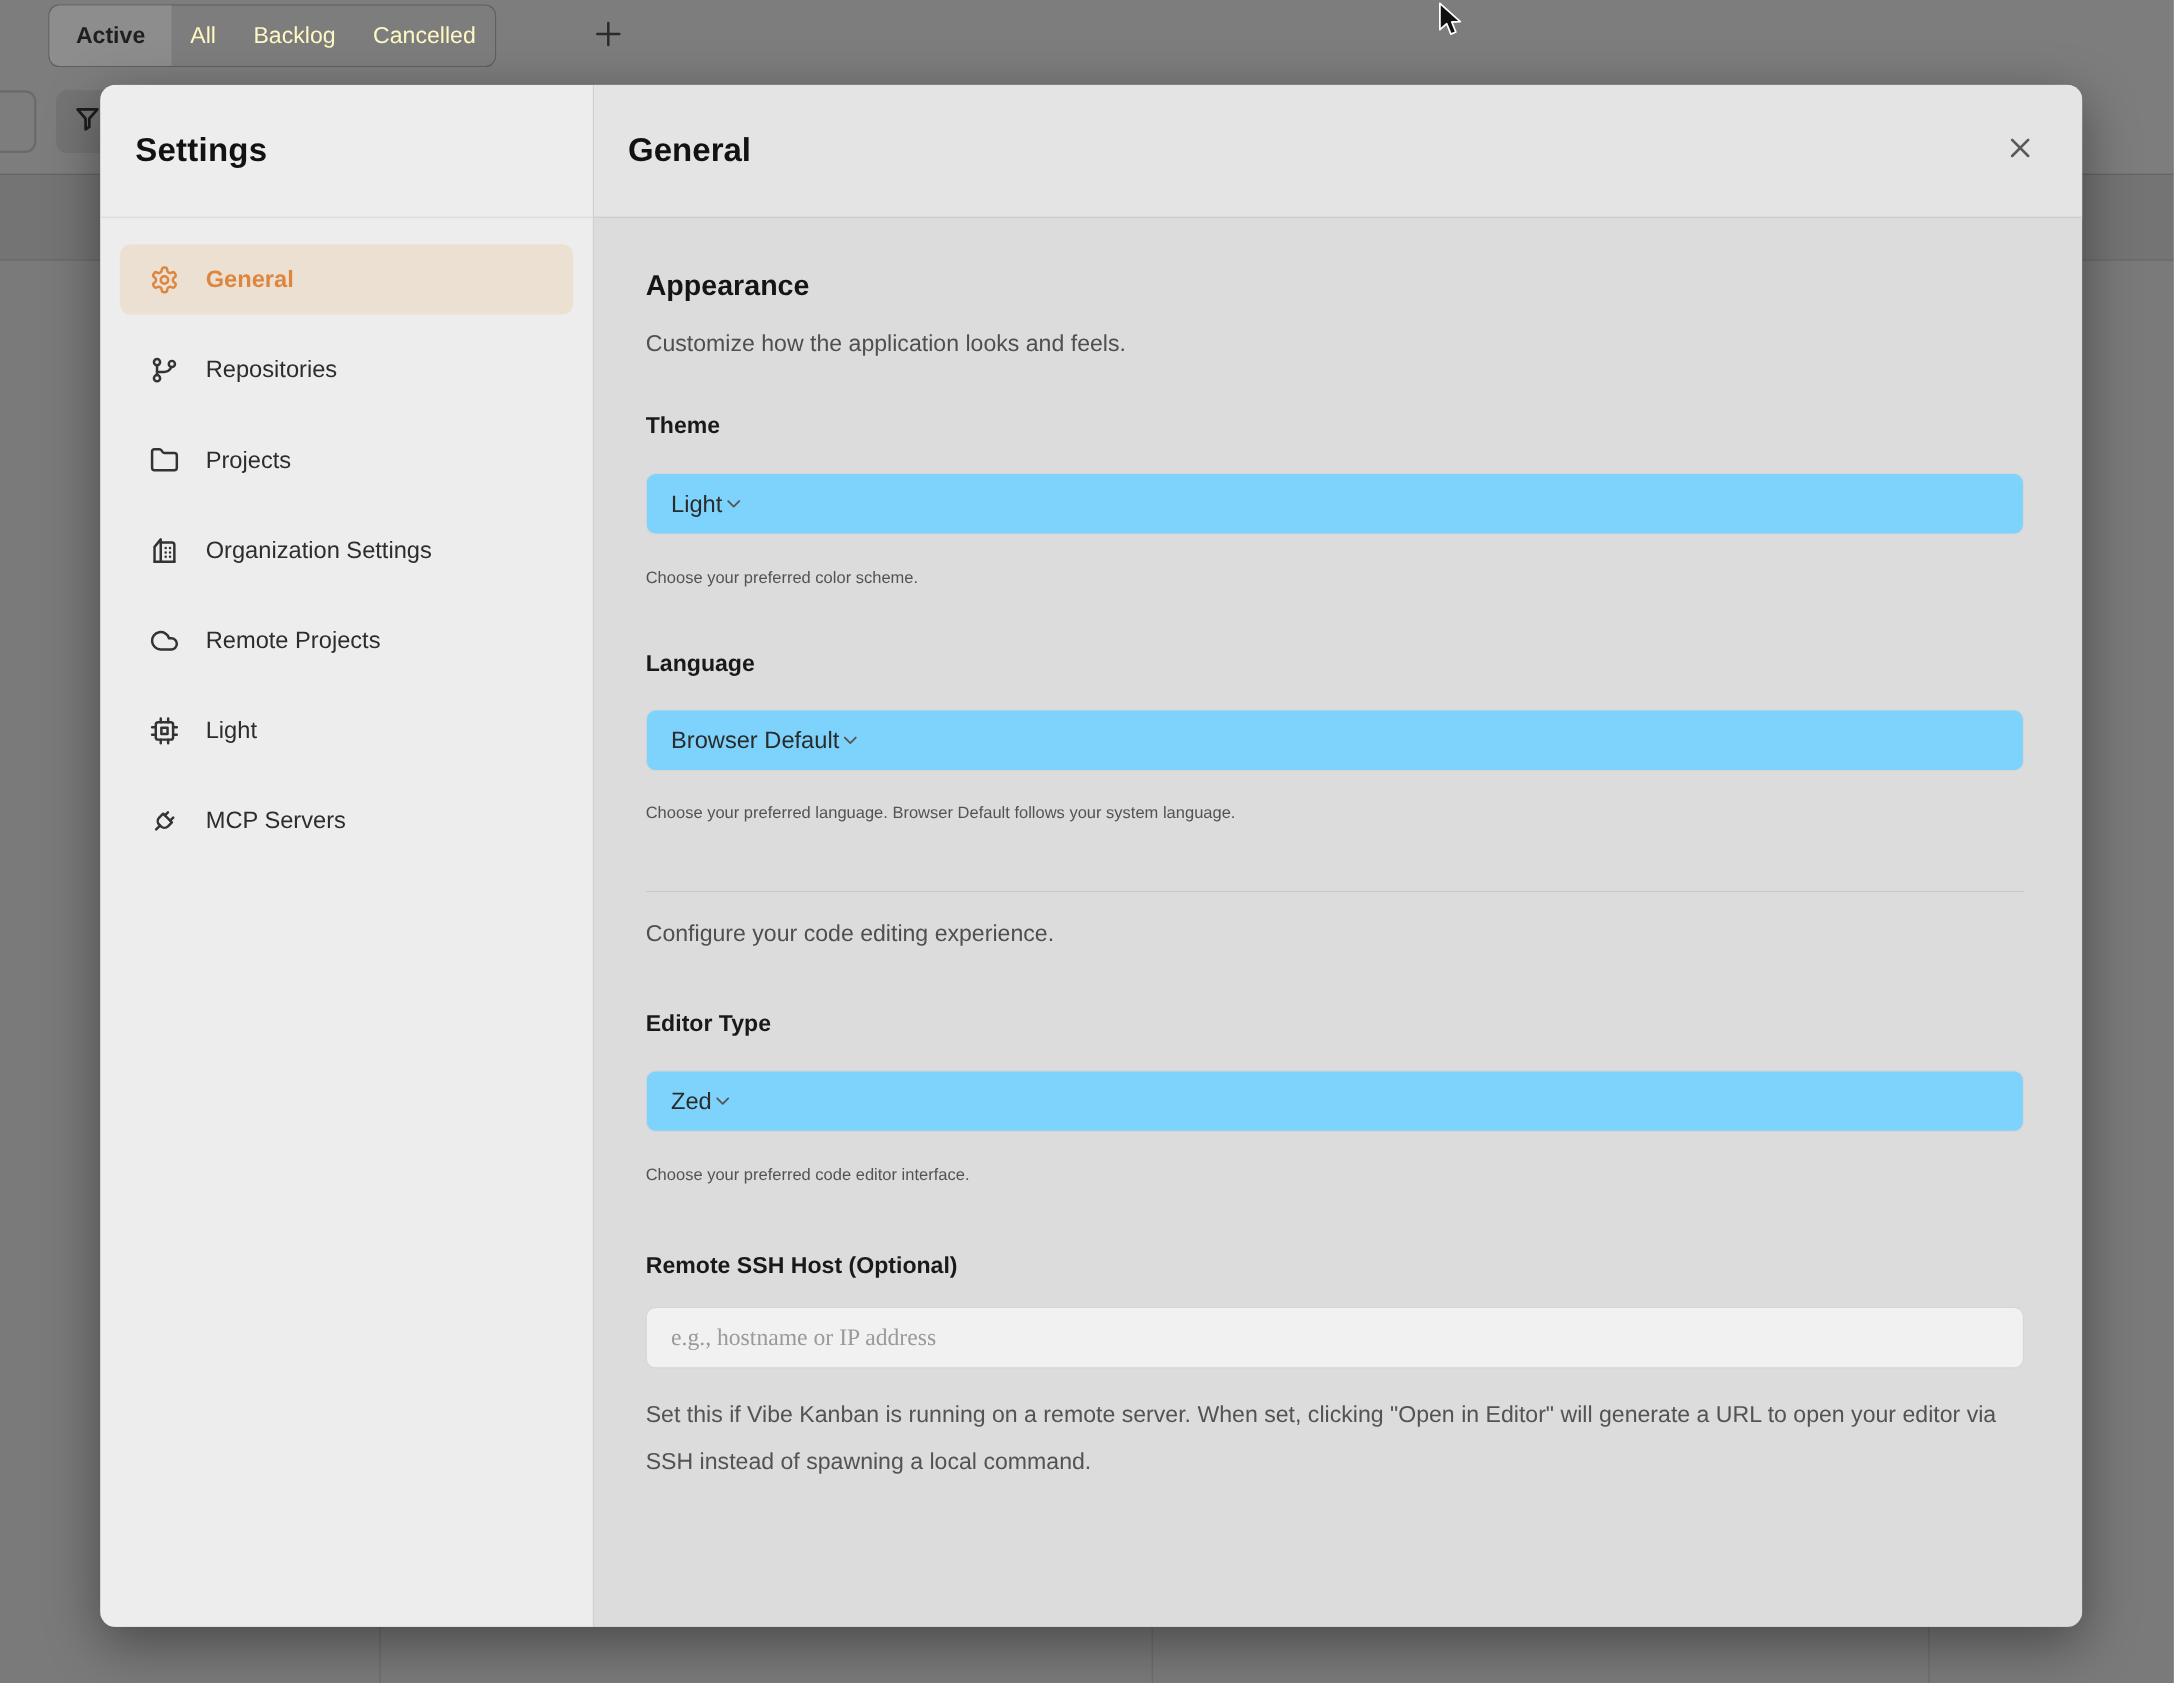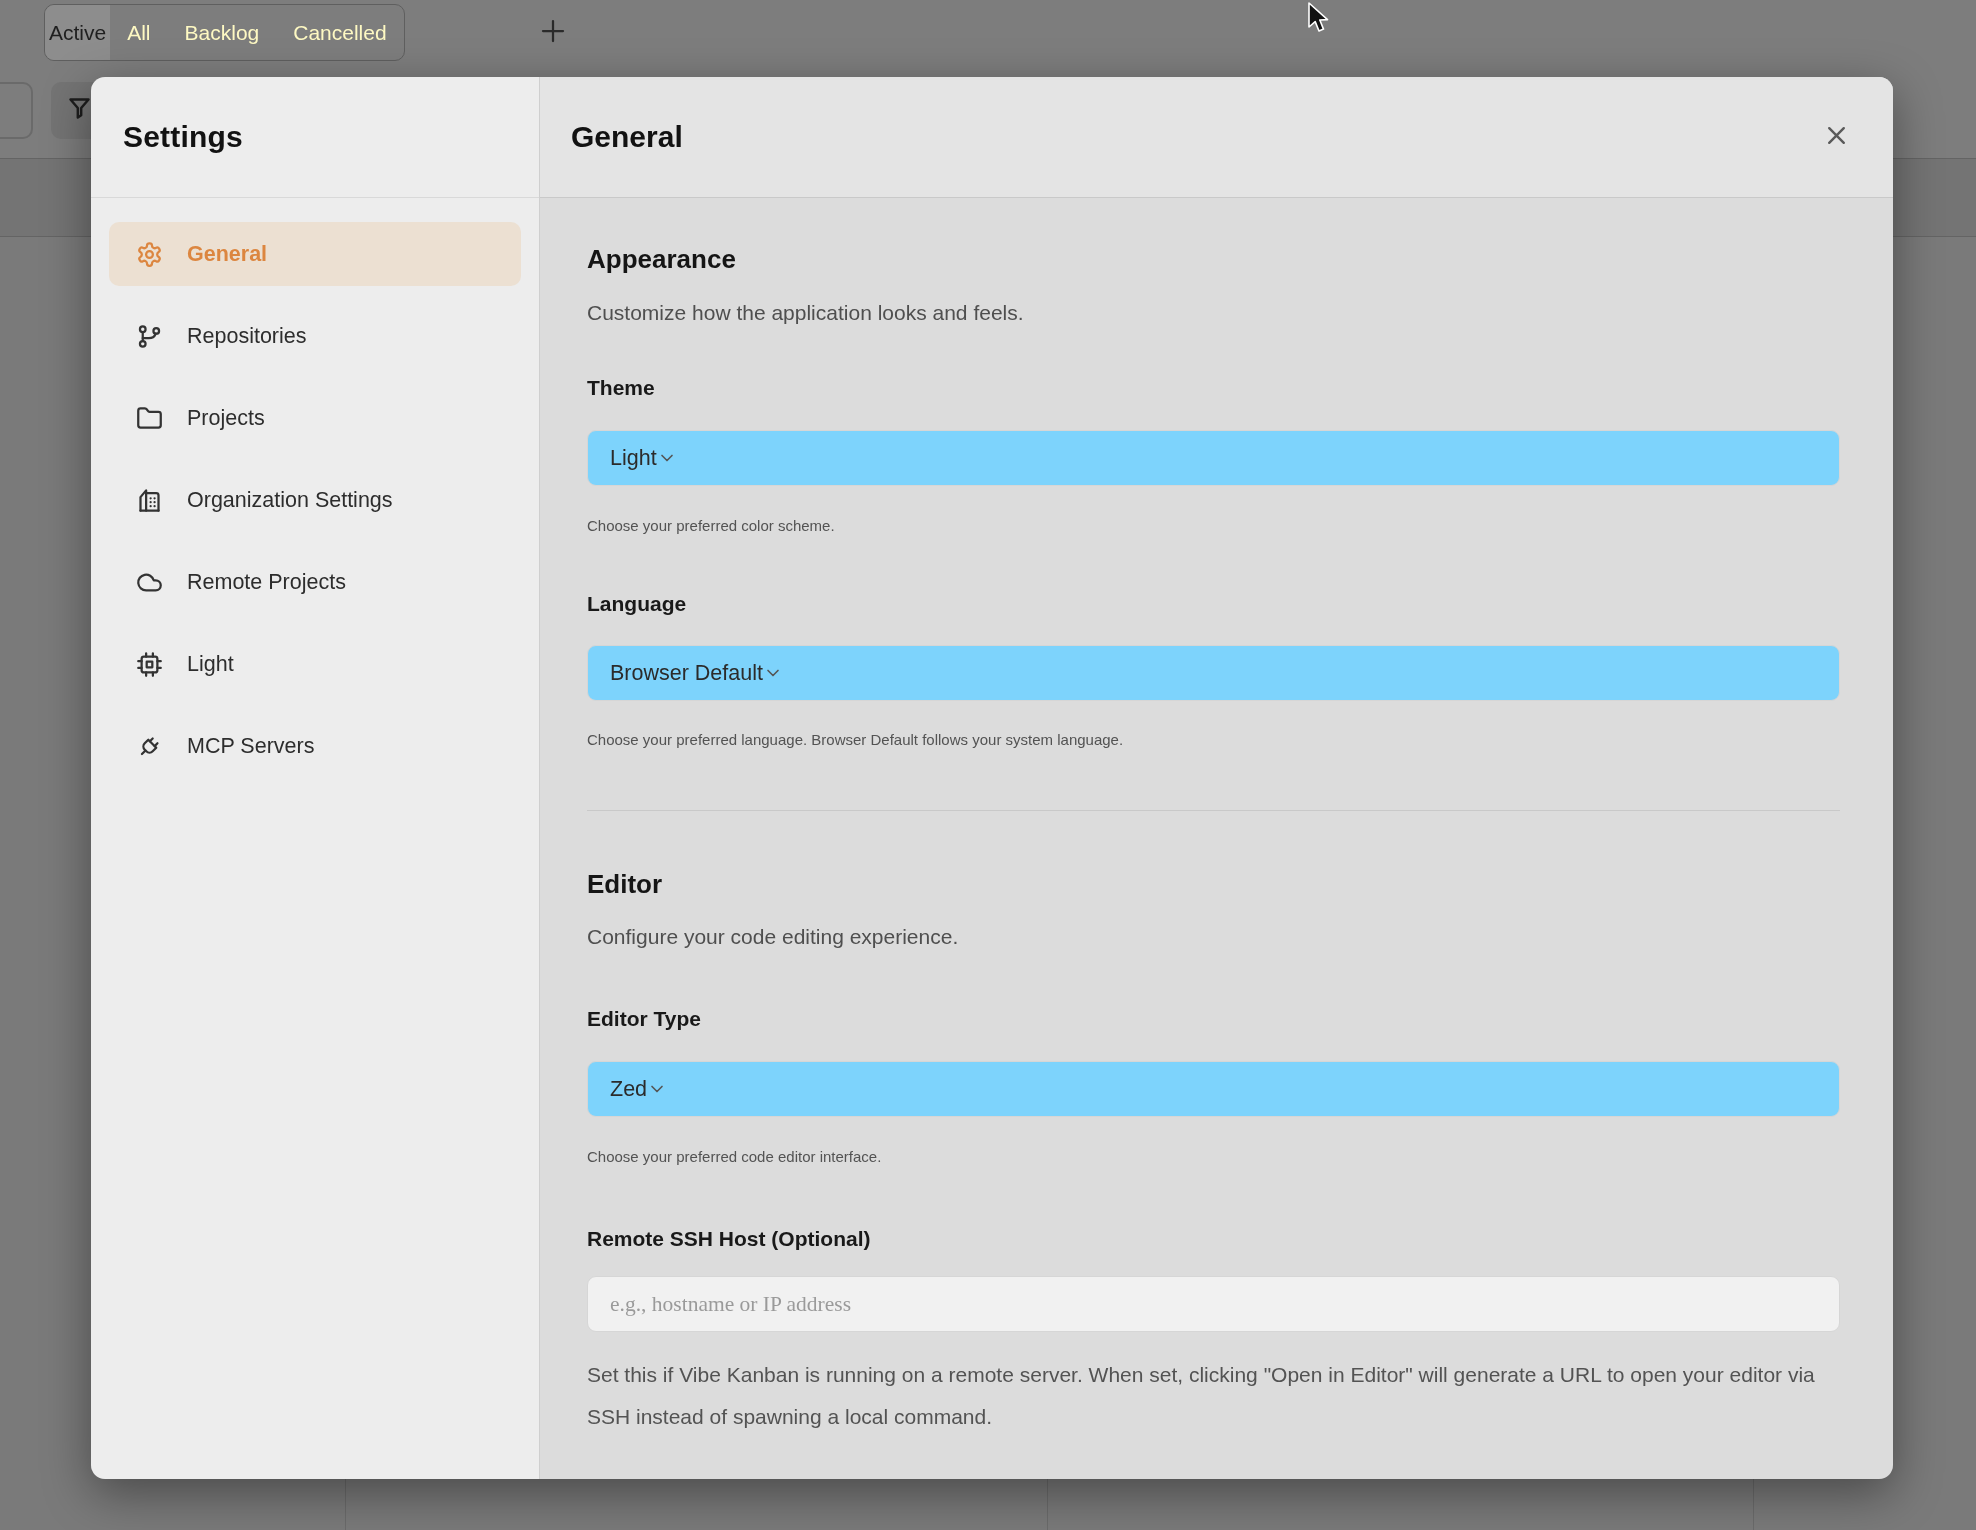--- a/index.html
+++ b/index.html
@@ -9,21 +9,21 @@
 
   
   .bg-layer { position:absolute; inset:0; z-index:0; }
   .bg-top { position:absolute; left:0; top:0; width:100%; height:158px; background:#7d7d7d; }
   .bg-strip { position:absolute; left:0; top:158px; width:100%; height:79px; background:#747474; border-top:1px solid #646464; border-bottom:1px solid #646464; }
   .bg-bottom { position:absolute; left:0; top:237px; width:100%; height:1293px; background:#7a7a7a; }
   .col-line { position:absolute; top:237px; bottom:0; width:1px; background:#6b6b6b; }
 
   .tabbar { position:absolute; left:44px; top:4px; height:57px; display:flex; align-items:stretch; border:1px solid #5f5f5f; border-radius:10px; z-index:1; }
   .tab { display:flex; align-items:center; padding:0 17px; font-size:21px; color:#fef9c3; cursor:default; }
-  .tab.active { background:#8d8d8d; border-radius:9px 0 0 9px; padding:0 4px; color:#1f1f1f; font-weight:400; }
+  .tab.active { background:#8d8d8d; border-radius:9px 0 0 9px; padding:0 24px; color:#1f1f1f; font-weight:700; }
   .add-tab { position:absolute; left:534px; top:14px; width:38px; height:38px; display:flex; align-items:center; justify-content:center; z-index:1; color:#2a2a2a; }
   .add-tab svg { width:30px; height:30px; }
 
   .ghost-btn-left { position:absolute; left:-16px; top:82px; width:49px; height:57px; border:2px solid #6a6a6a; border-radius:10px; background:transparent; z-index:1; }
   .filter-btn { position:absolute; left:51px; top:82px; width:64px; height:57px; background:#747474; border-radius:10px; z-index:1; display:flex; align-items:center; padding-left:15px; color:#1d1d1d; }
   .filter-btn svg { width:27px; height:27px; }
 
   
   .modal { position:absolute; left:91px; top:60px; width:1802px; height:1402px; border-radius:14px; overflow:hidden; display:flex; box-shadow:0 14px 48px rgba(0,0,0,.40); z-index:5;margin-top:17px; }
 
@@ -209,21 +209,20 @@
           <span class="chev">
               <svg viewBox="0 0 24 24" fill="none" stroke="currentColor" stroke-width="2" stroke-linecap="round" stroke-linejoin="round">
                 <path d="M6 9l6 6 6-6"></path>
               </svg>
             </span>
         </div>
         <div class="help mt26">Choose your preferred language. Browser Default follows your system language.</div>
 
         <div class="hr"></div>
 
-        <div class="section-title mt58">Editor</div>
         <div class="section-desc mt25">Configure your code editing experience.</div>
 
         <div class="field-label mt59">Editor Type</div>
         <div class="control mt32">
           <span class="value">Zed</span>
           <span class="chev">
               <svg viewBox="0 0 24 24" fill="none" stroke="currentColor" stroke-width="2" stroke-linecap="round" stroke-linejoin="round">
                 <path d="M6 9l6 6 6-6"></path>
               </svg>
             </span>

